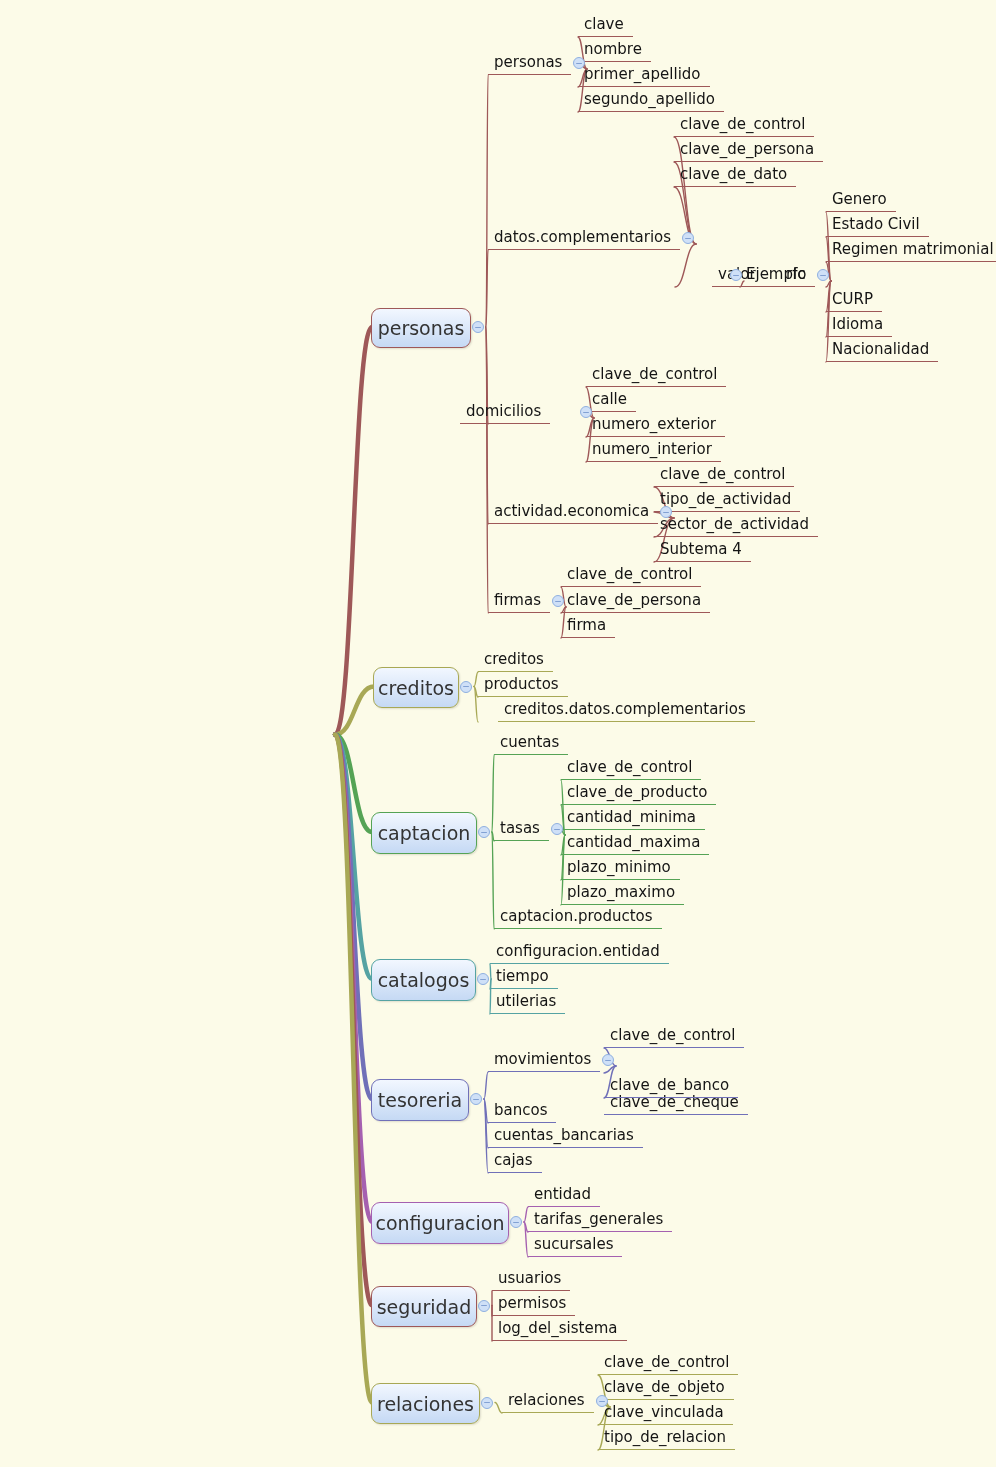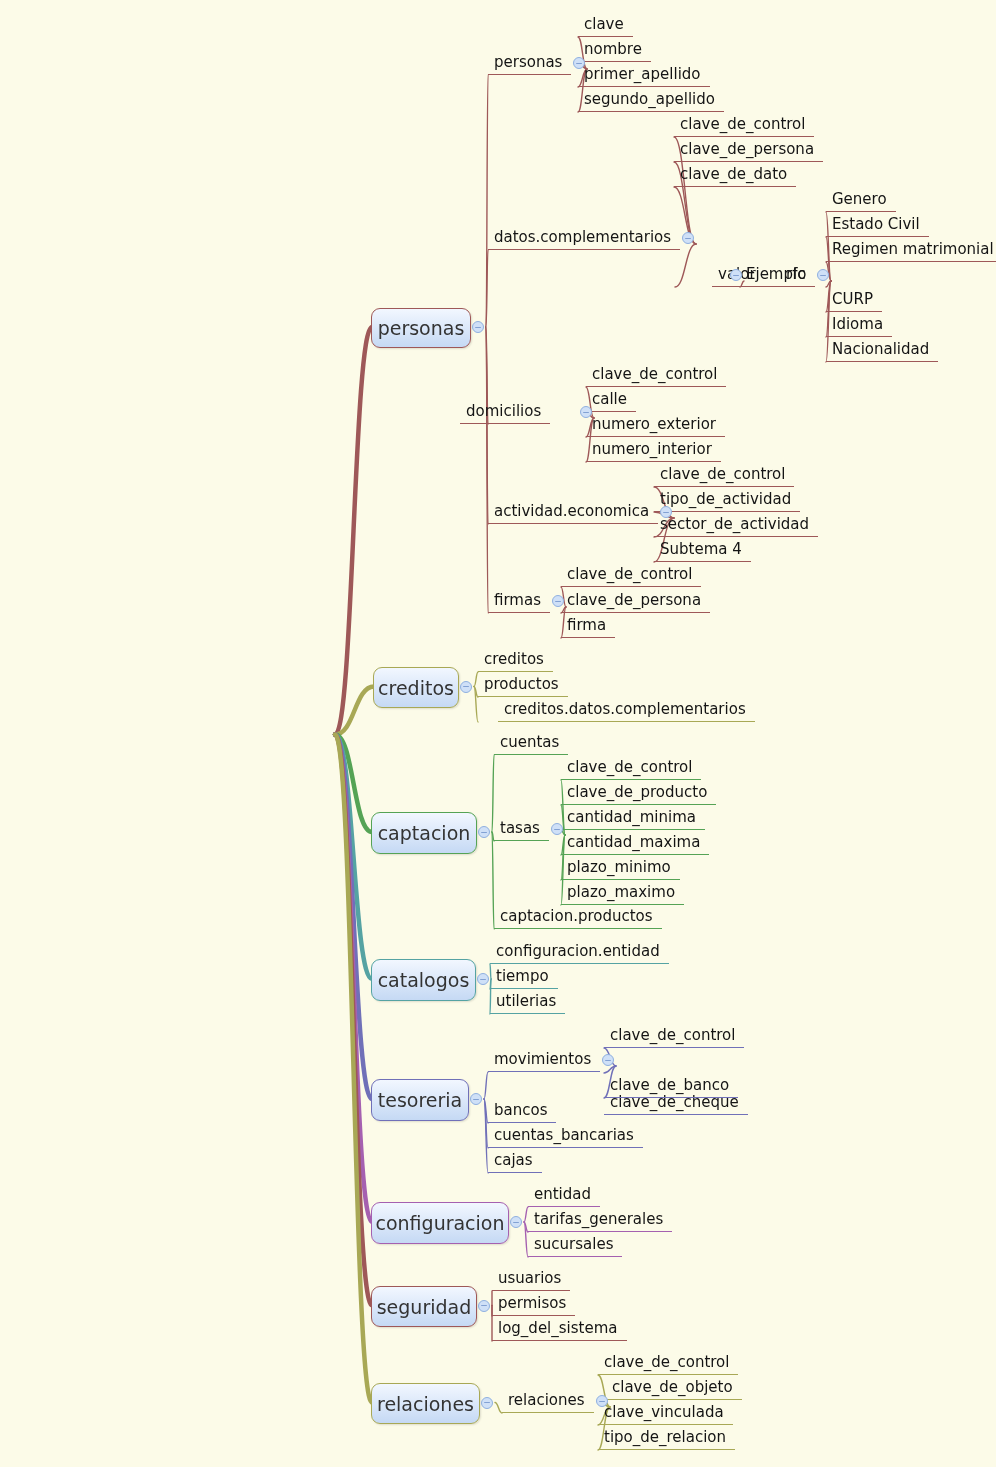--- a/index.html
+++ b/index.html
@@ -176,21 +176,21 @@
     <div class="fork-label" style="left: 528px; top: 1185px; border-bottom-color: rgb(165, 96, 176);">entidad</div>
     <div class="fork-label" style="left: 528px; top: 1210px; border-bottom-color: rgb(165, 96, 176);">tarifas_generales</div>
     <div class="fork-label" style="left: 528px; top: 1235px; border-bottom-color: rgb(165, 96, 176);">sucursales</div>
     <div class="box-node" style="left: 371px; top: 1286px; width: 104px; height: 39px; border-color: rgb(158, 88, 88); background: linear-gradient(rgb(242, 247, 255), rgb(197, 217, 244));">seguridad</div>
     <div class="fork-label" style="left: 492px; top: 1269px; border-bottom-color: rgb(158, 88, 88);">usuarios</div>
     <div class="fork-label" style="left: 492px; top: 1294px; border-bottom-color: rgb(158, 88, 88);">permisos</div>
     <div class="fork-label" style="left: 492px; top: 1319px; border-bottom-color: rgb(158, 88, 88);">log_del_sistema</div>
     <div class="box-node" style="left: 371px; top: 1383px; width: 107px; height: 39px; border-color: rgb(168, 168, 85); background: linear-gradient(rgb(242, 247, 255), rgb(197, 217, 244));">relaciones</div>
     <div class="fork-label" style="left: 502px; top: 1391px; border-bottom-color: rgb(168, 168, 85);">relaciones</div>
     <div class="fork-label" style="left: 598px; top: 1353px; border-bottom-color: rgb(168, 168, 85);">clave_de_control</div>
-    <div class="fork-label" style="left: 598px; top: 1378px; border-bottom-color: rgb(168, 168, 85); margin-left: 8px;">clave_de_objeto</div>
+    <div class="fork-label" style="left: 598px; top: 1378px; border-bottom-color: rgb(168, 168, 85);">clave_de_objeto</div>
     <div class="fork-label" style="left: 598px; top: 1403px; border-bottom-color: rgb(168, 168, 85);">clave_vinculada</div>
     <div class="fork-label" style="left: 598px; top: 1428px; border-bottom-color: rgb(168, 168, 85);">tipo_de_relacion</div>
     <div class="toggle" style="left: 472px; top: 321px;">−</div>
     <div class="toggle" style="left: 573px; top: 57px;">−</div>
     <div class="toggle" style="left: 682px; top: 232px;">−</div>
     <div class="toggle" style="left: 730px; top: 269px;">−</div>
     <div class="toggle" style="left: 817px; top: 269px;">−</div>
     <div class="toggle" style="left: 580px; top: 406px;">−</div>
     <div class="toggle" style="left: 660px; top: 506px;">−</div>
     <div class="toggle" style="left: 552px; top: 595px;">−</div>

